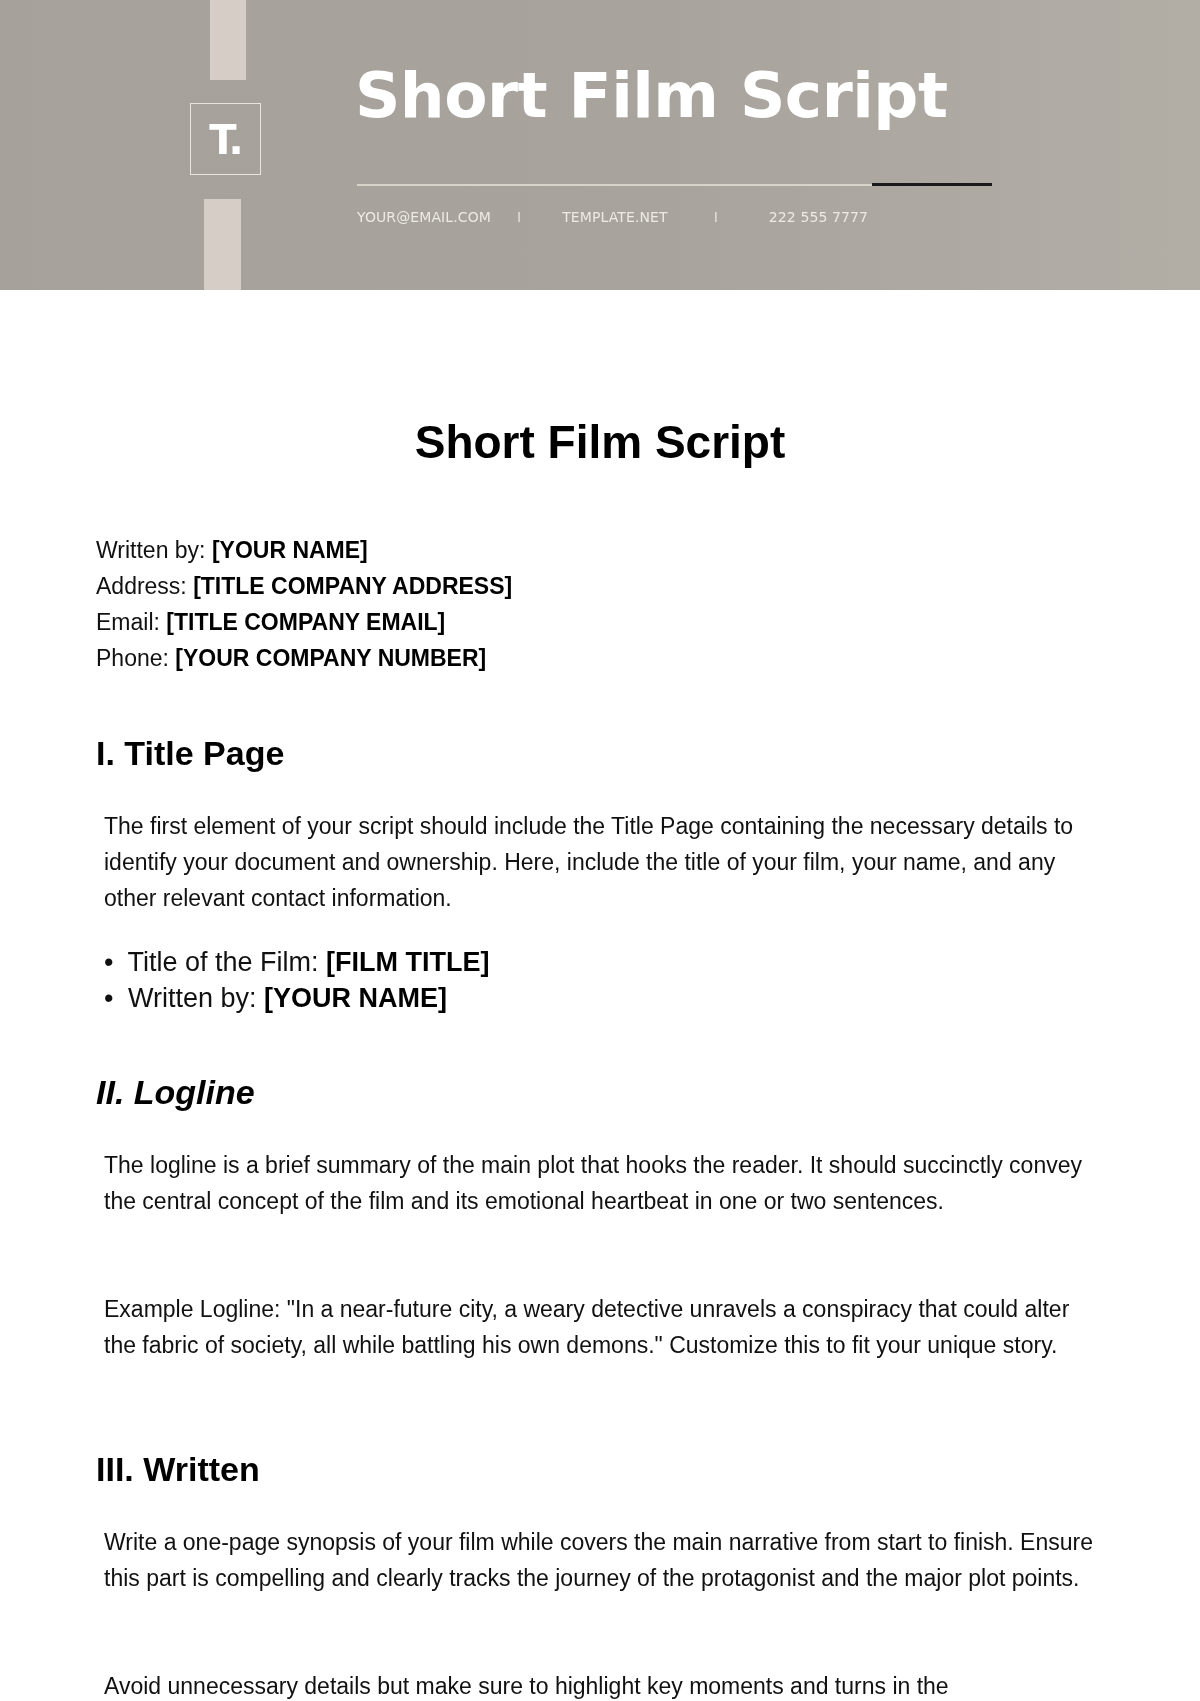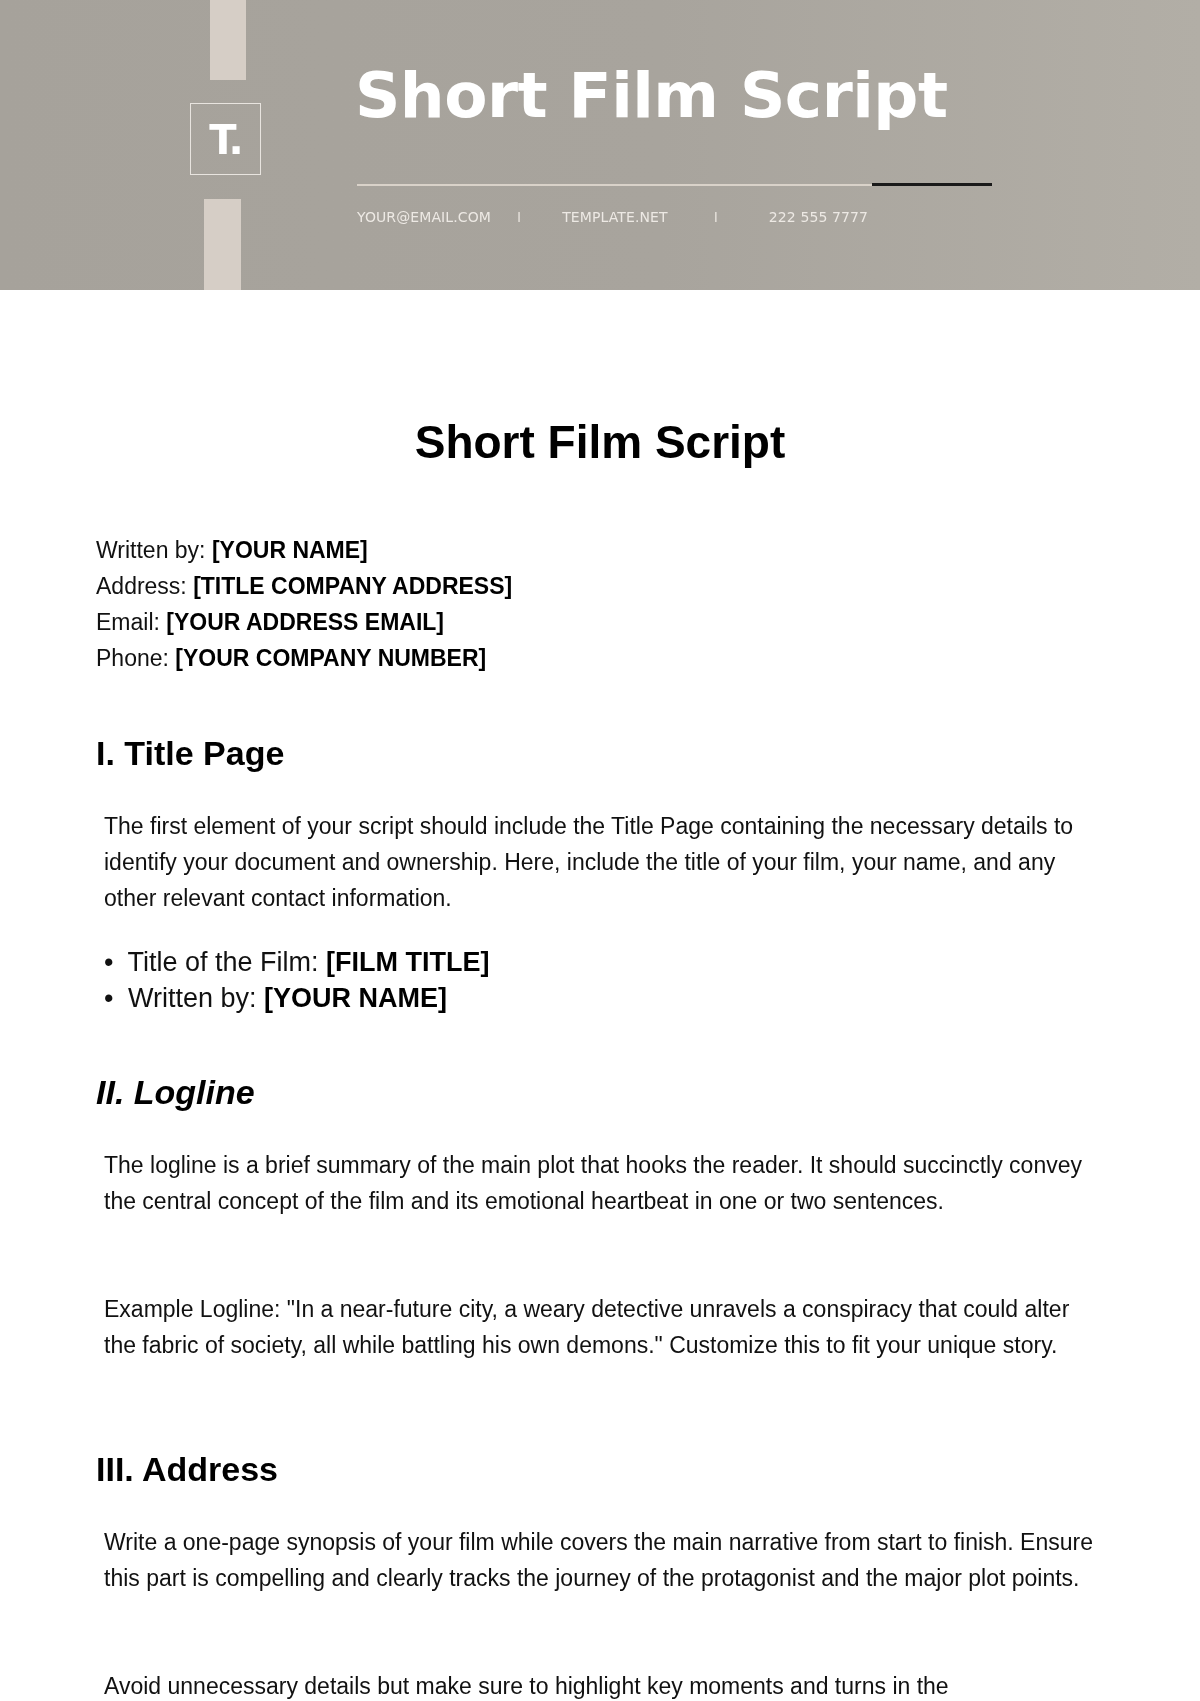--- a/index.html
+++ b/index.html
@@ -119,21 +119,21 @@
   <div>
     <span>Written by:</span>
     <b>[YOUR NAME]</b>
   </div>
   <div>
     <span>Address:</span>
     <b>[TITLE COMPANY ADDRESS]</b>
   </div>
   <div>
     <span>Email:</span>
-    <b>[YOUR ADDRESS EMAIL]</b>
+    <b>[TITLE COMPANY EMAIL]</b>
   </div>
   <div>
     <span>Phone:</span>
     <b>[YOUR COMPANY NUMBER]</b>
   </div>
 </div>
 
 <h2 class="section-h" style="top:733px;">I. Title Page</h2>
 <p class="para" style="top:800px;">The first element of your script should include the Title Page containing the necessary details to identify your document and ownership. Here, include the title of your film, your name, and any other relevant contact information.</p>
 <ul class="bullets">
@@ -144,15 +144,15 @@
   <li>
     <span>Written by:</span>
     <b>[YOUR NAME]</b>
   </li>
 </ul>
 
 <h2 class="section-h" style="top:1072px;font-style:italic;">II. Logline</h2>
 <p class="para" style="top:1139px;">The logline is a brief summary of the main plot that hooks the reader. It should succinctly convey the central concept of the film and its emotional heartbeat in one or two sentences.</p>
 <p class="para" style="top:1283px;">Example Logline: "In a near-future city, a weary detective unravels a conspiracy that could alter the fabric of society, all while battling his own demons." Customize this to fit your unique story.</p>
 
-<h2 class="section-h" style="top:1449px;">III. Address</h2>
+<h2 class="section-h" style="top:1449px;">III. Written</h2>
 <p class="para" style="top:1516px;">Write a one-page synopsis of your film while covers the main narrative from start to finish. Ensure this part is compelling and clearly tracks the journey of the protagonist and the major plot points.</p>
 <p class="para" style="top:1660px;">Avoid unnecessary details but make sure to highlight key moments and turns in the</p>
 
 </body></html>

